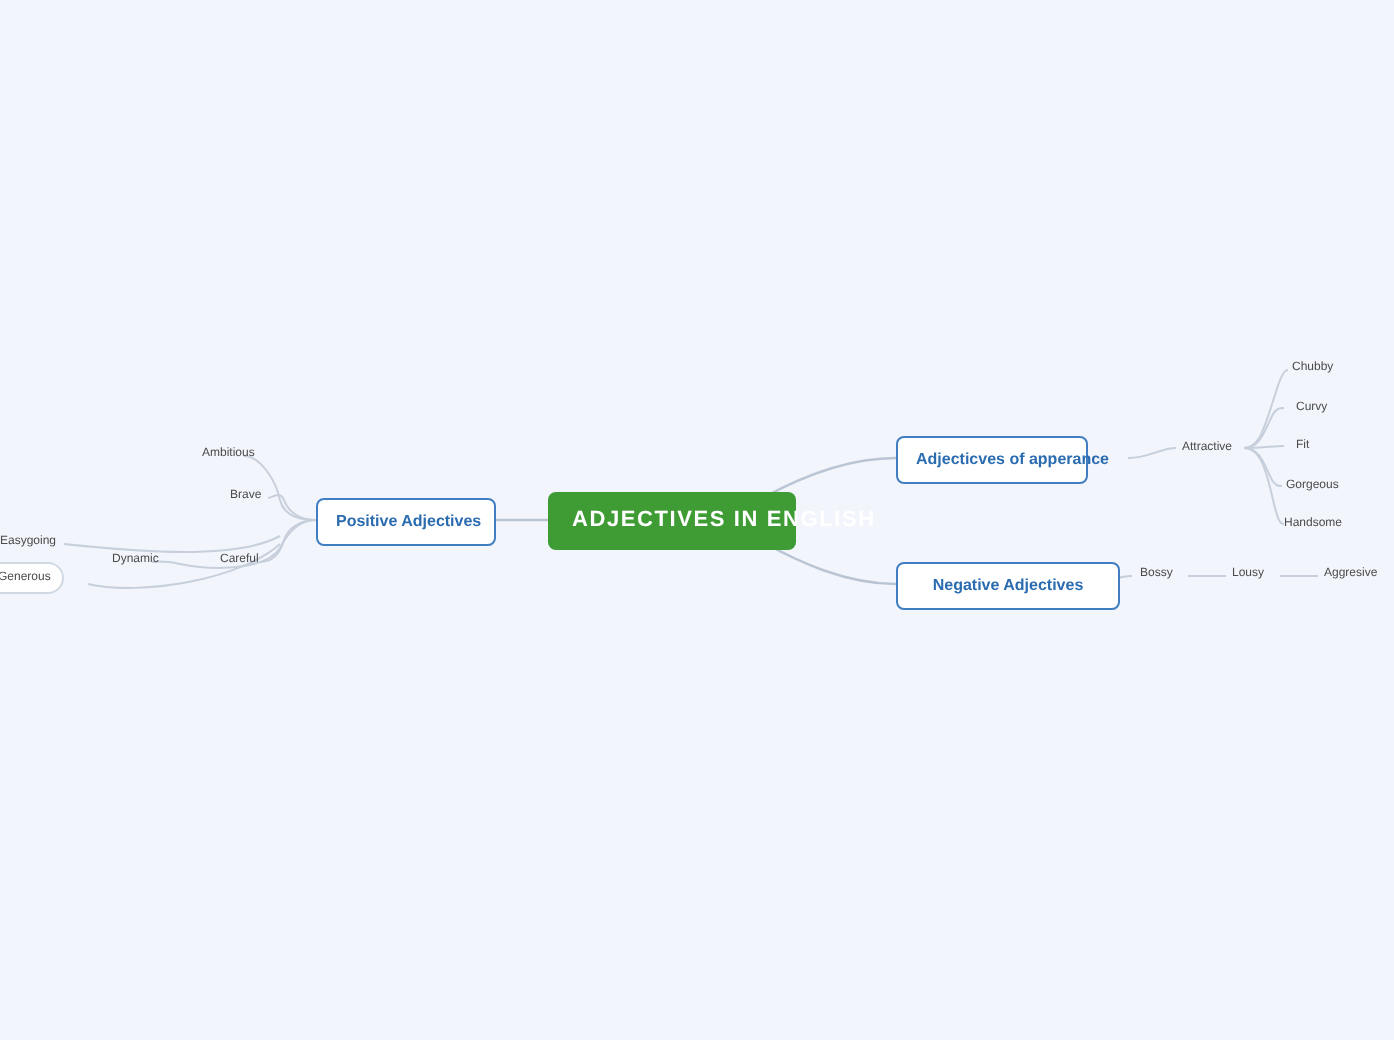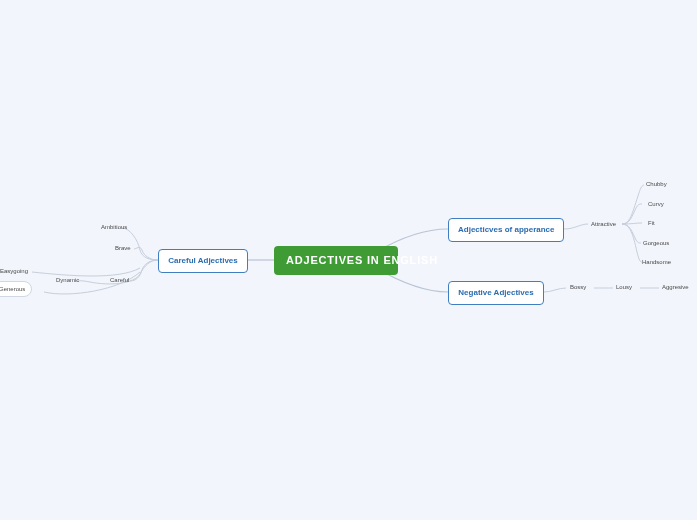--- a/index.html
+++ b/index.html
@@ -100,25 +100,25 @@
     <path d="M622,224 C630,224 632,232 636,240 C638,243 639,243 641,243" stroke="#c6cfdb" stroke-width="1" fill="none"></path>
     <path d="M622,224 C630,224 633,234 637,252 C639,260 640,262 642,262" stroke="#c6cfdb" stroke-width="1" fill="none"></path>
 
     <path d="M544,292 C552,292 558,288 566,288" stroke="#c6cfdb" stroke-width="1" fill="none"></path>
     <path d="M594,288 C602,288 606,288 613,288" stroke="#c6cfdb" stroke-width="1" fill="none"></path>
     <path d="M640,288 C648,288 652,288 659,288" stroke="#c6cfdb" stroke-width="1" fill="none"></path>
   </svg>
 
   <div class="node root" style="left:274px; top:246px; width:124px;">ADJECTIVES IN ENGLISH</div>
 
-  <div class="node lvl1" style="left:158px; top:249px; width:90px;">Careful Adjectives</div>
+  <div class="node lvl1" style="left:158px; top:249px; width:90px;">Positive Adjectives</div>
 
-  <div class="node lvl1" style="left:448px; top:218px; width:116px;">Adjecticves of apperance</div>
+  <div class="node lvl1" style="left:448px; top:218px; width:96px;">Adjecticves of apperance</div>
 
-  <div class="node lvl1" style="left:448px; top:281px; width:96px;">Negative Adjectives</div>
+  <div class="node lvl1" style="left:448px; top:281px; width:112px;">Negative Adjectives</div>
 
   <div class="node lvl2" style="left:98px; top:221px;">Ambitious</div>
   <div class="node lvl2" style="left:112px; top:242px;">Brave</div>
   <div class="node lvl2" style="left:107px; top:274px;">Careful</div>
   <div class="node lvl2" style="left:53px; top:274px;">Dynamic</div>
   <div class="node lvl2" style="left:-3px; top:265px;">Easygoing</div>
   <div class="node lvl2 boxed" style="left:-8px; top:281px;">Generous</div>
 
   <div class="node lvl2" style="left:588px; top:218px;">Attractive</div>
   <div class="node lvl2" style="left:643px; top:178px;">Chubby</div>

